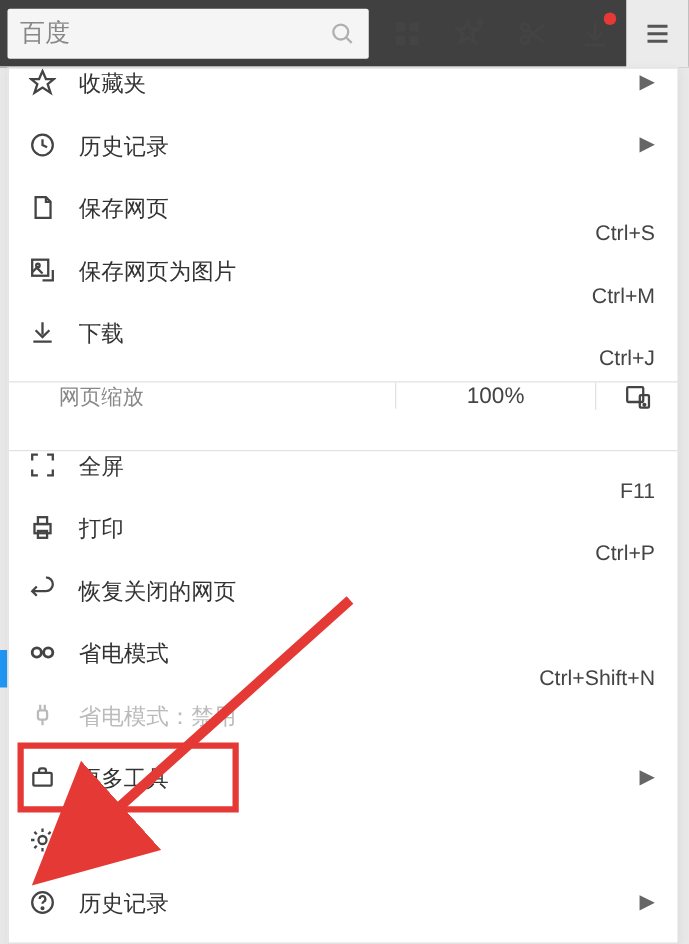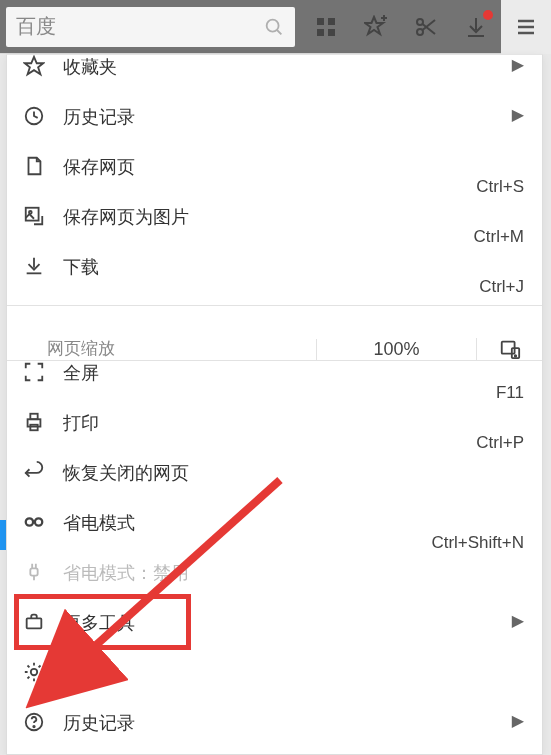--- a/index.html
+++ b/index.html
@@ -7,21 +7,21 @@
     margin: 0; padding: 0;
     font-family: "Microsoft YaHei", Arial, sans-serif;
     background: #e8e8e8;
     width: 551px; height: 755px;
     overflow: hidden;
   }
   .toolbar {
     display: flex;
     align-items: center;
     height: 54px;
-    background: #737373;
+    background: #404040;
     border-bottom: 1px solid #d9d9d9;
     padding-left: 4px;
   }
   .search-box {
     flex: 1;
     display: flex;
     align-items: center;
     height: 40px;
     background: #f5f5f5;
     border-radius: 2px;
@@ -65,21 +65,21 @@
   .menu-item .label { flex: 1; }
   .menu-item .shortcut { color: #444; font-size: 17px; margin-top: 22px; }
   .menu-item .chev { color: #666; font-size: 16px; }
   .menu-item .mi-icon { width: 22px; height: 22px; flex: 0 0 22px; display:flex; align-items:center; justify-content:center; }
   .menu-item .mi-icon svg { width: 22px; height: 22px; }
   .zoom-row {
     display: flex;
     height: 56px;
     border-top: 1px solid #e2e2e2;
     border-bottom: 1px solid #e2e2e2;
-    align-items: flex-end;
+    align-items: flex-start;
   }
   .zoom-label {
     flex: 1;
     display: flex; align-items: center;
     padding-left: 40px;
     color: #888; font-size: 17px;
   }
   .zoom-val {
     width: 160px;
     display: flex; align-items: center; justify-content: center;

